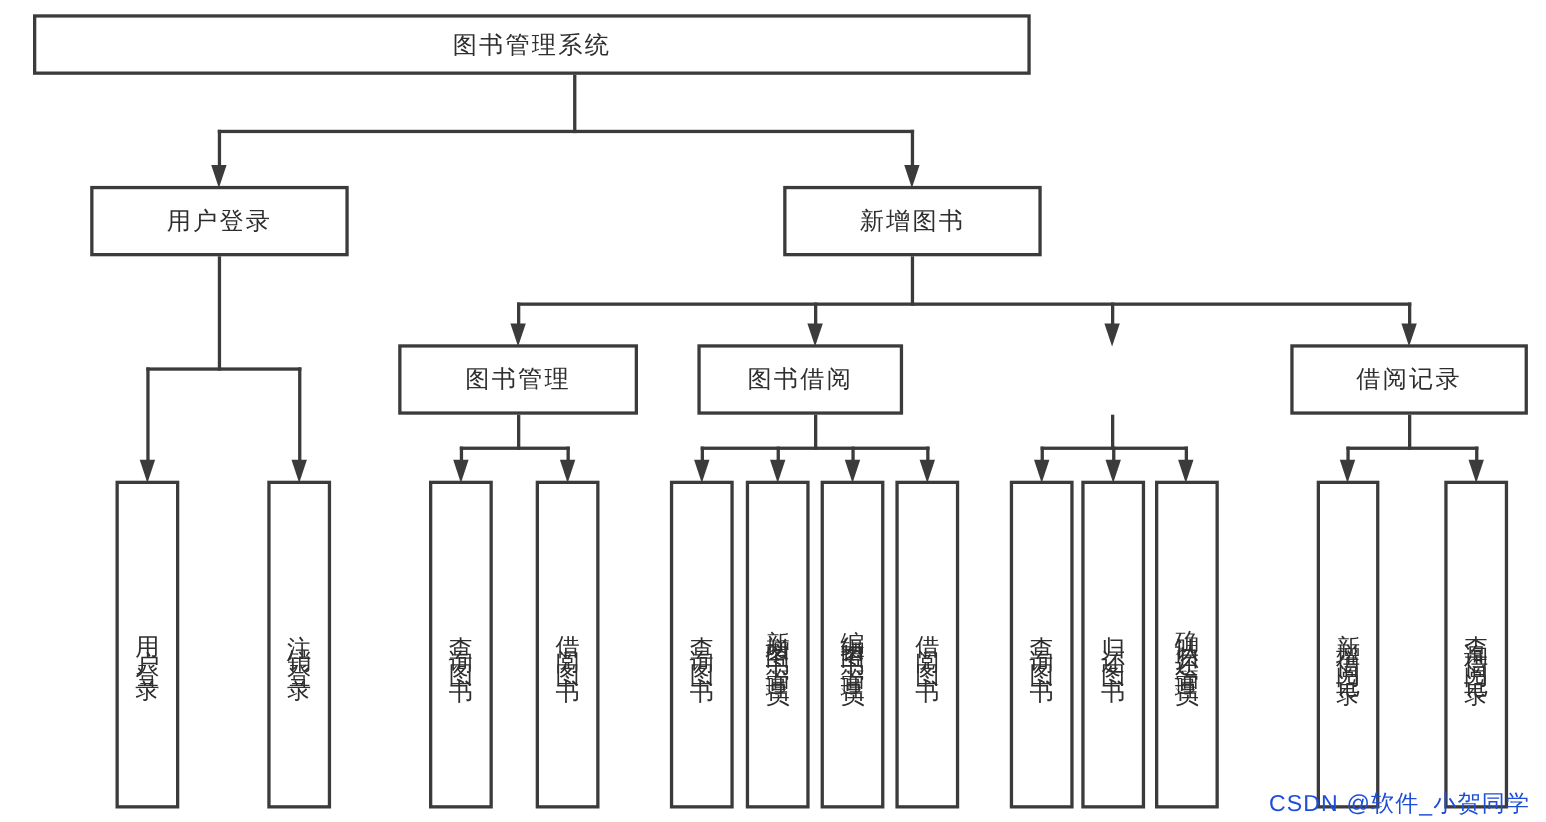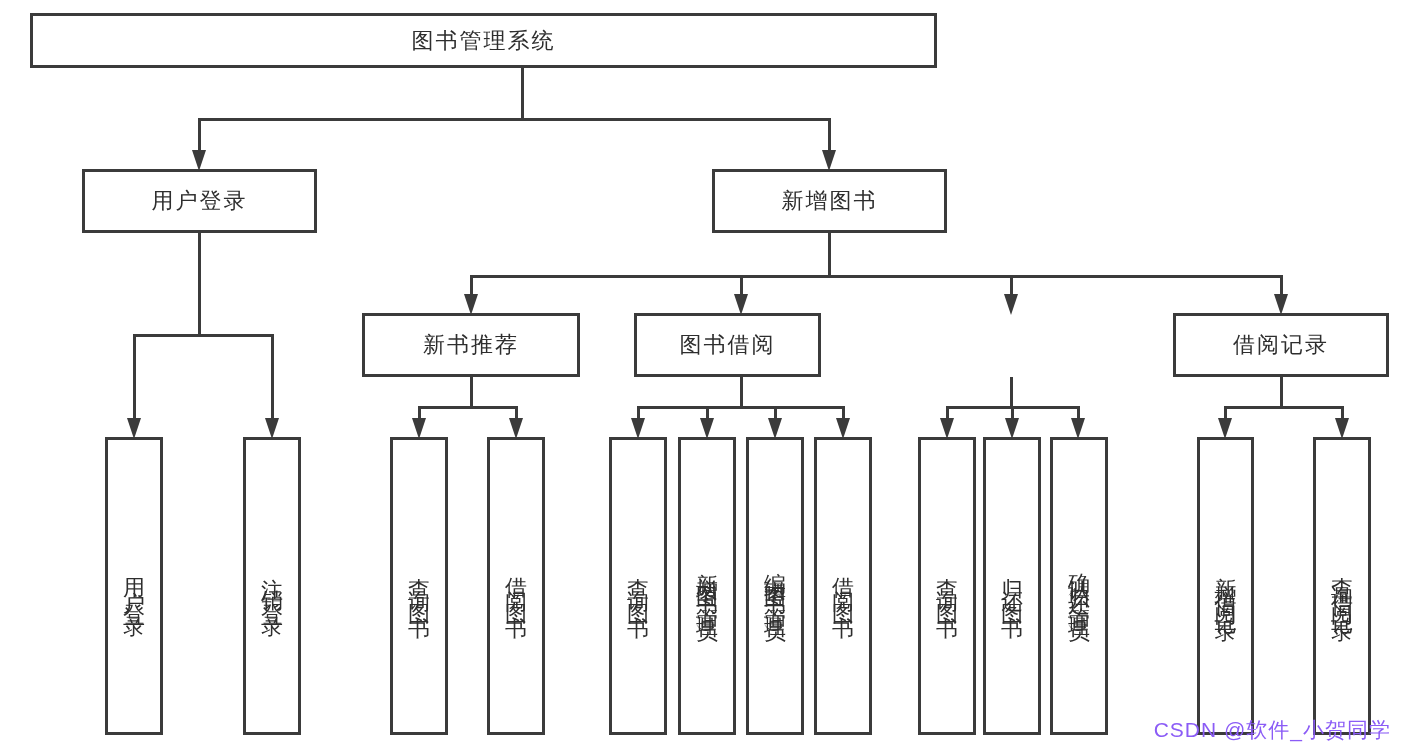--- a/index.html
+++ b/index.html
@@ -39,21 +39,21 @@
     width: 0; height: 0;
     border-left: 7px solid transparent;
     border-right: 7px solid transparent;
     border-top: 21px solid #3b3b3b;
   }
   .watermark {
     position: absolute;
     right: 14px;
     top: 716px;
     font-size: 21px;
-    color: #8b5cf6;
+    color: #1d4ed8;
     letter-spacing: 1px;
     white-space: nowrap;
   }
 </style>
 </head>
 <body>
 
 <div id="canvas">
 
   <div class="box h" style="left:30px;top:13px;width:907px;height:55px">
@@ -61,21 +61,21 @@
   </div>
 
   <div class="box h" style="left:82px;top:169px;width:235px;height:64px">
     <span class="lbl">用户登录</span>
   </div>
   <div class="box h" style="left:712px;top:169px;width:235px;height:64px">
     <span class="lbl">新增图书</span>
   </div>
 
   <div class="box h" style="left:362px;top:313px;width:218px;height:64px">
-    <span class="lbl">新书推荐</span>
+    <span class="lbl">图书管理</span>
   </div>
   <div class="box h" style="left:634px;top:313px;width:187px;height:64px">
     <span class="lbl">图书借阅</span>
   </div>
   <div class="box h" style="left:1173px;top:313px;width:216px;height:64px">
     <span class="lbl">借阅记录</span>
   </div>
 
   <div class="box v" style="left:105px;top:437px;width:58px;height:298px">
     <span class="lbl vs4">用户登录</span>

